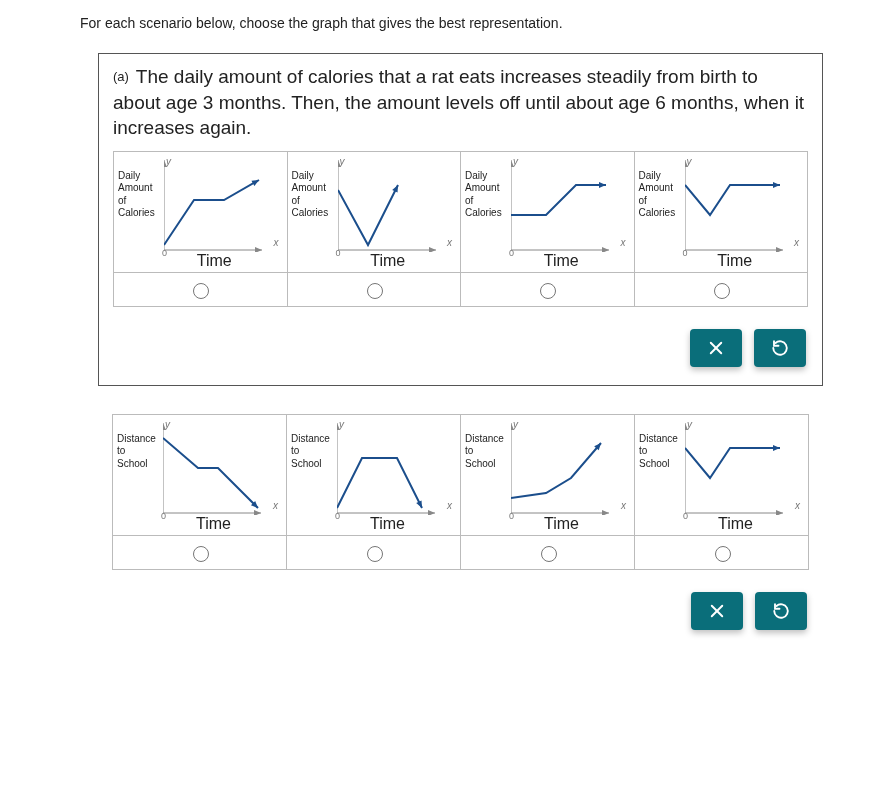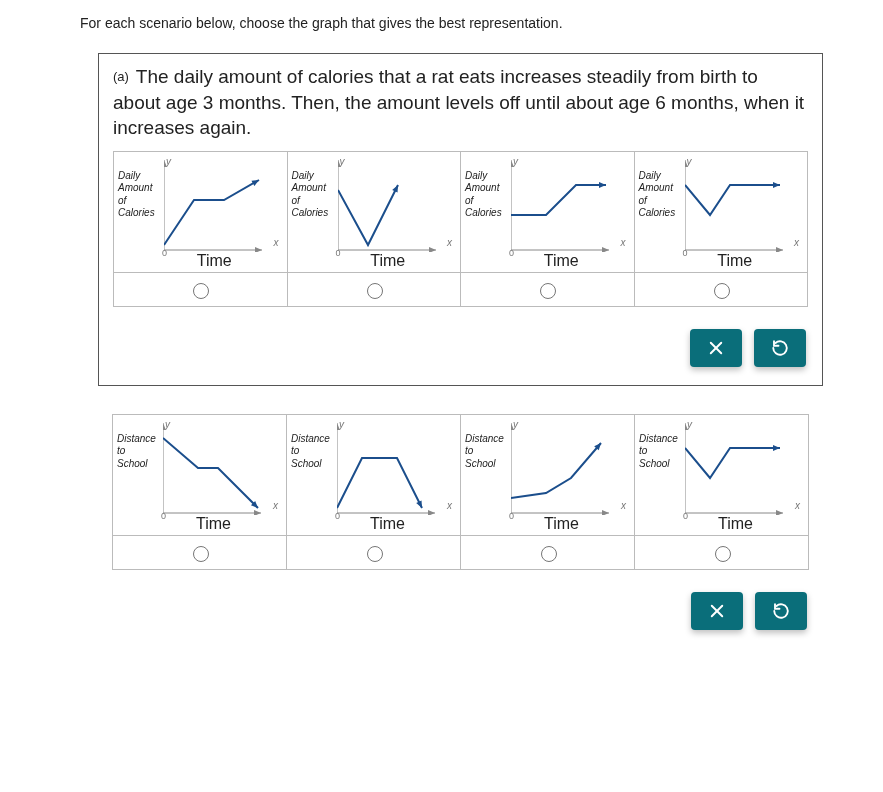--- a/index.html
+++ b/index.html
@@ -70,21 +70,20 @@
     padding: 6px 4px 2px 4px;
   }
   .ylabel {
     position: absolute;
     left: 4px;
     top: 18px;
     font-size: 10px;
     line-height: 1.25;
     color: #222;
     white-space: pre;
-    font-style: italic;
   }
   .xlabel {
     position: absolute;
     bottom: 2px;
     left: 50%;
     transform: translateX(-10%);
     font-size: 16px;
   }
   .origin {
     position: absolute;

